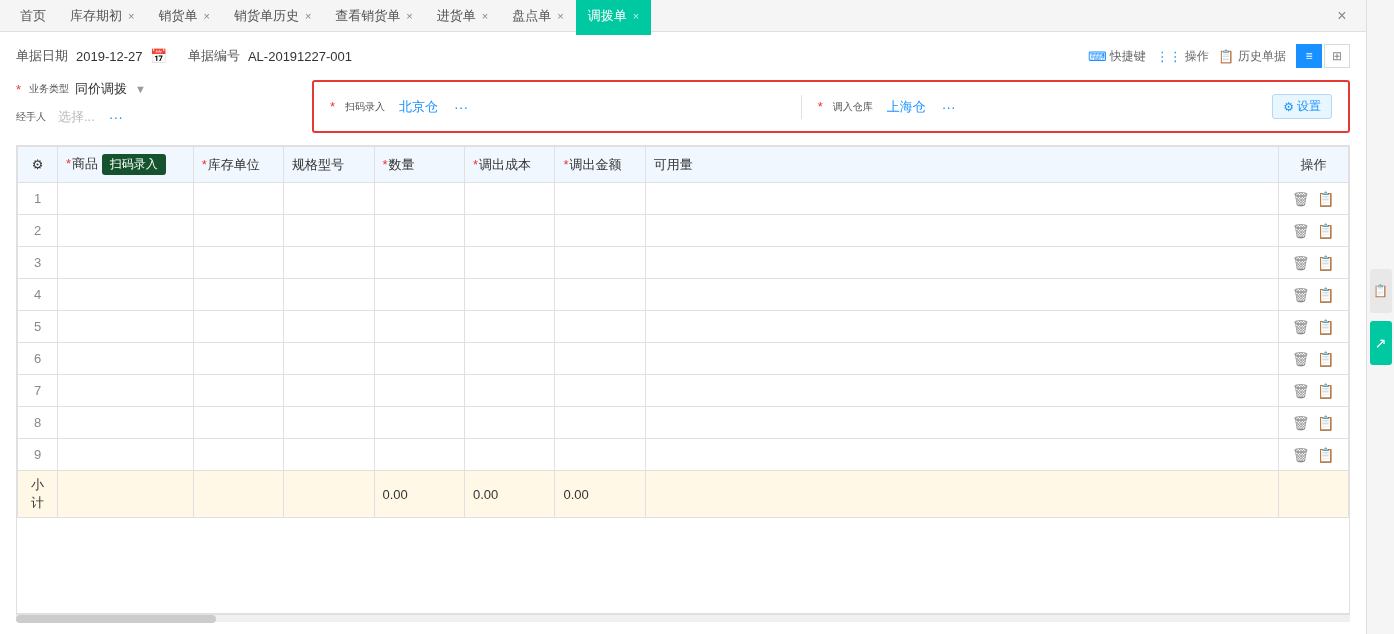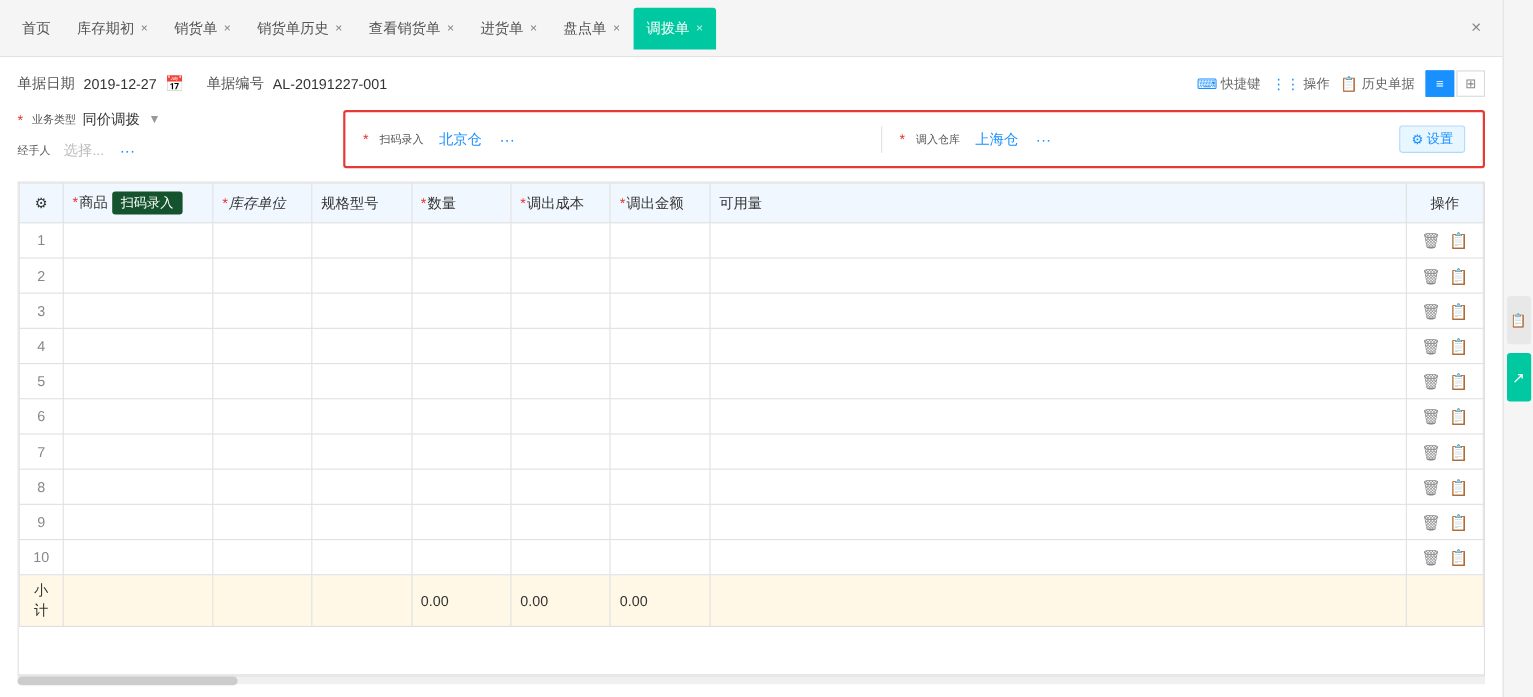--- a/index.html
+++ b/index.html
@@ -1,20 +1,20 @@
 <!DOCTYPE html>
 <html><head>
   <meta charset="utf-8">
   <style>
     * { box-sizing: border-box; margin: 0; padding: 0; }
     body { font-family: "Microsoft YaHei", "PingFang SC", sans-serif; font-size: 13px; color: #333; background: #fff; overflow: hidden; }
     
     
     .tab-bar {
-      display: flex; align-items: center; background: #f5f5f5; border-bottom: 1px solid #e0e0e0; height: 52px; padding: 0 8px;
+      display: flex; align-items: center; background: #f5f5f5; border-bottom: 1px solid #e0e0e0; height: 32px; padding: 0 8px;
     }
     .tab-item {
       display: flex; align-items: center; padding: 0 12px; height: 38px; cursor: pointer; font-size: 13px; color: #555; white-space: nowrap; position: relative;
     }
     .tab-item.active {
       background: #00c8a0; color: #fff; border-radius: 3px 3px 0 0;
     }
     .tab-item .tab-close {
       margin-left: 6px; font-size: 11px; cursor: pointer; opacity: 0.7;
     }
@@ -211,21 +211,21 @@
         <table>
           <thead>
             <tr>
               <th class="col-gear">
                 <span>⚙</span>
               </th>
               <th style="min-width:120px;">
                 <span class="required-col">*</span>商品
                 <button class="scan-btn">扫码录入</button>
               </th>
-              <th style="min-width:80px;font-style:italic;">
+              <th style="min-width:80px;">
                 <span class="required-col">*</span>库存单位
               </th>
               <th style="min-width:80px;">规格型号</th>
               <th style="min-width:80px;">
                 <span class="required-col">*</span>数量
               </th>
               <th style="min-width:80px;">
                 <span class="required-col">*</span>调出成本
               </th>
               <th style="min-width:80px;">
@@ -355,34 +355,20 @@
       <td></td>
       <td></td>
       <td></td>
       <td></td>
       <td></td>
       <td class="col-actions">
         <span class="action-icon">🗑</span>
         <span class="action-icon">📋</span>
       </td>
     </tr>
-              <tr>
-      <td class="row-num">10</td>
-      <td></td>
-      <td></td>
-      <td></td>
-      <td></td>
-      <td></td>
-      <td></td>
-      <td></td>
-      <td class="col-actions">
-        <span class="action-icon">🗑</span>
-        <span class="action-icon">📋</span>
-      </td>
-    </tr>
               <tr class="subtotal">
       <td style="text-align:center;">小计</td>
       <td></td>
       <td></td>
       <td></td>
       <td>0.00</td>
       <td>0.00</td>
       <td>0.00</td>
       <td></td>
       <td></td>

